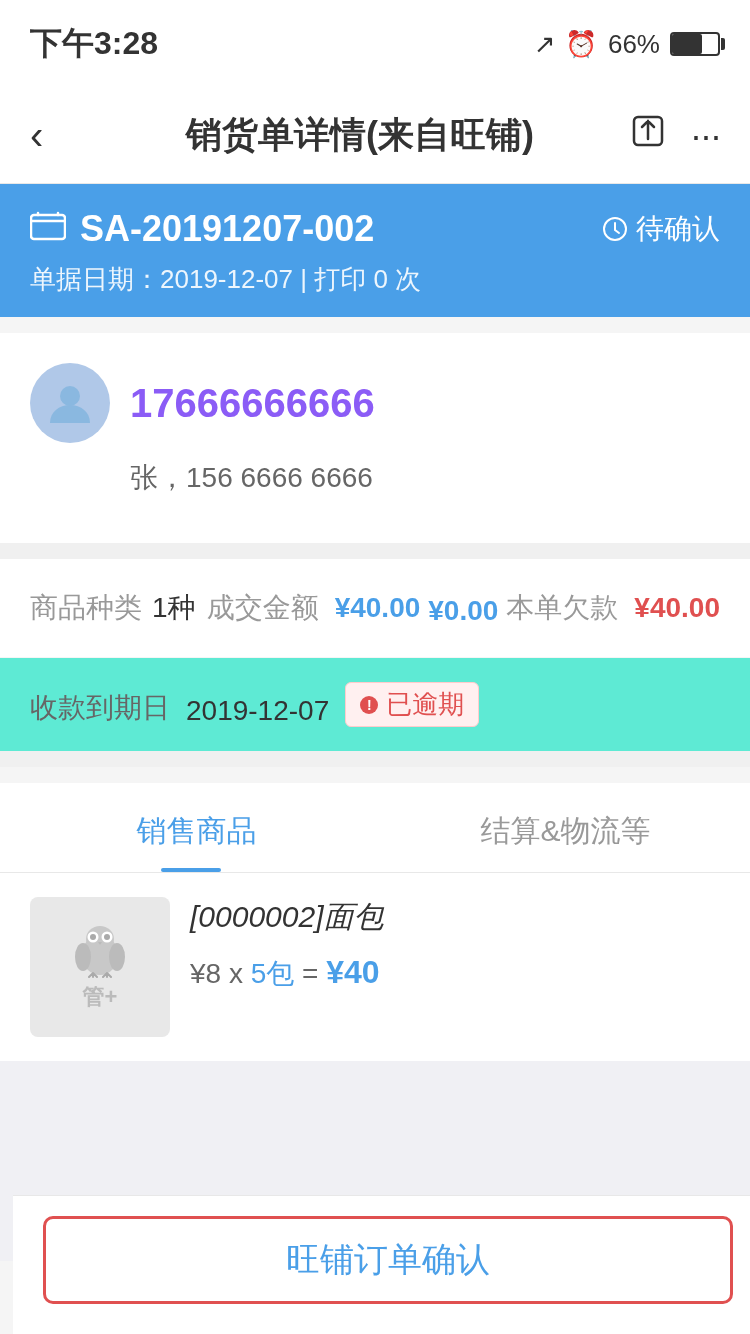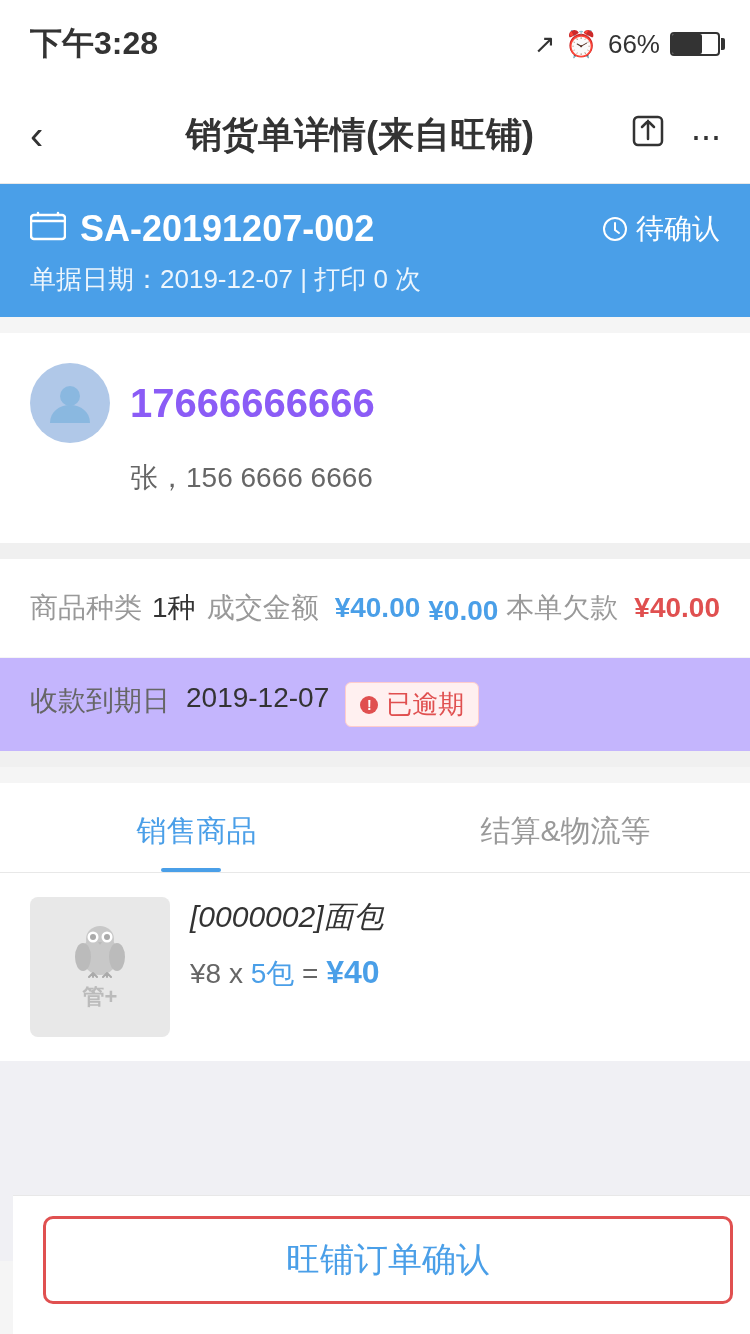--- a/index.html
+++ b/index.html
@@ -234,25 +234,25 @@
     }
     .amount-value {
       font-size: 28px;
       font-weight: 600;
     }
     .amount-blue { color: #4a9fe8; }
     .amount-red { color: #e05050; }
 
     
     .due-section {
-      background: #c4b5fd;
+      background: #5eead4;
       padding: 24px 30px;
       margin-top: 1px;
       display: flex;
-      align-items: flex-start;
+      align-items: flex-end;
       gap: 16px;
     }
     .due-label { font-size: 28px; color: #666; }
     .due-date { font-size: 28px; color: #333; }
     .overdue-badge {
       display: flex;
       align-items: center;
       gap: 8px;
       background: #fff0f0;
       border: 1px solid #ffcccc;

